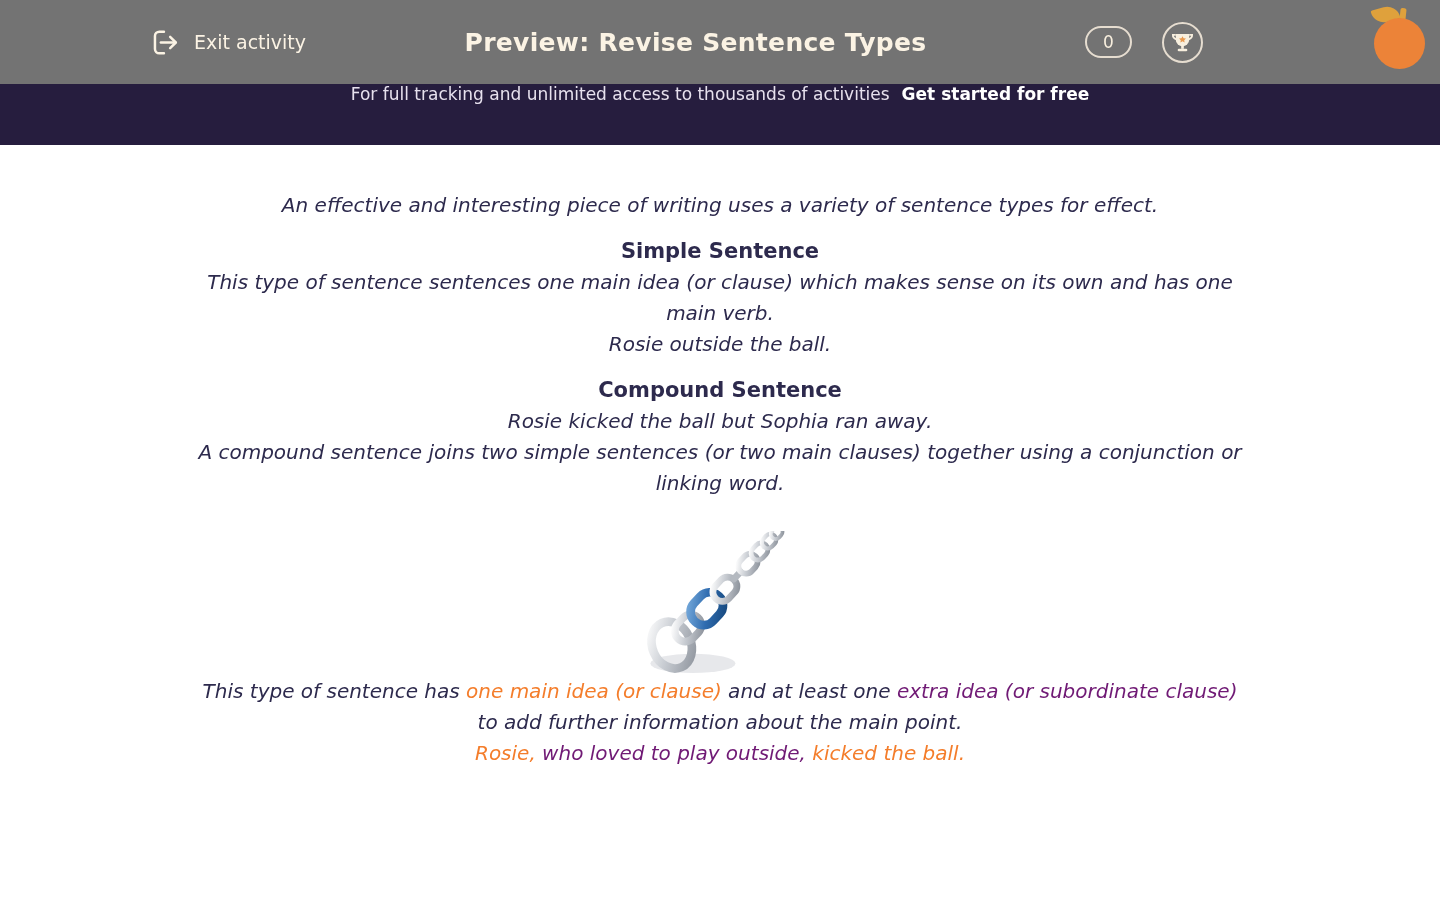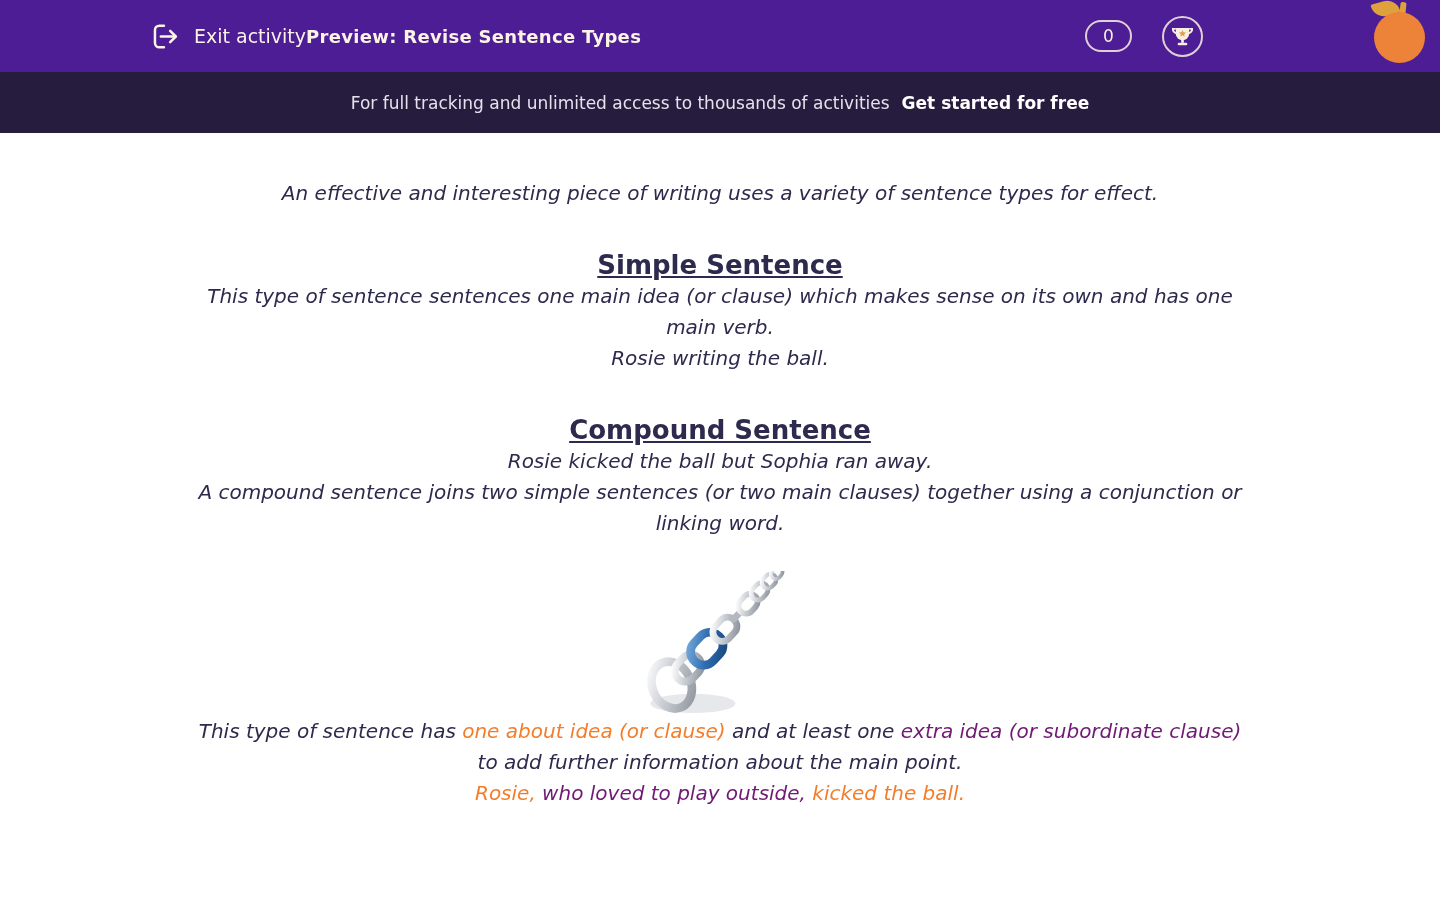--- a/index.html
+++ b/index.html
@@ -5,30 +5,30 @@
   * { box-sizing: border-box; }
   html, body { margin: 0; padding: 0; }
   body {
     width: 1440px; height: 900px; overflow: hidden;
     background: #ffffff;
     font-family: "DejaVu Sans", "Liberation Sans", sans-serif;
   }
 
   
   .app-header {
-    height: 72px; background: #4c1d95;
+    height: 84px; background: #737373;
     display: flex; align-items: center;
   }
   .exit-btn {
     margin-left: 150px; display: flex; align-items: center; gap: 13px;
     color: #FBF3E4; font-size: 19px; cursor: pointer; white-space: nowrap;
   }
   .header-title {
-    flex: 1; 
-    color: #FBF3E4; font-size: 18px; font-weight: 700;
+    flex: 1; text-align: center;
+    color: #FBF3E4; font-size: 25px; font-weight: 700;
     letter-spacing: 0.3px;
   }
   .header-right { display: flex; align-items: center; }
   .score-pill {
     width: 47px; height: 32px; border: 2px solid rgba(250,240,224,0.85);
     border-radius: 16px; display: flex; align-items: center; justify-content: center;
     color: #F8EFDE; font-size: 17px;
   }
   .trophy-btn {
     margin-left: 30px;
@@ -50,36 +50,36 @@
   }
   .logo-stem {
     position: absolute; top: 2px; left: 29px;
     width: 6px; height: 13px; background: #DFA13C;
     border-radius: 2px; transform: rotate(6deg);
   }
 
   
   .promo-banner {
     height: 61px; background: #261D3E;
-    display: flex; align-items: center; justify-content: center;
+    display: flex; justify-content: center;
     font-size: 17px; color: #E7E1EE;
   }
   .promo-banner .cta { font-weight: 700; color: #FFFFFF; margin-left: 12px; cursor: pointer; }
 
   
   .content {
     padding-top: 45px;
     color: #2D2A4D;
     font-size: 20px; line-height: 31px;
     text-align: center;
   }
   .content p { margin: 0; white-space: pre-line; font-style: italic; }
   .section-heading {
-    margin: 41px 0 0; font-size: 26px; line-height: 31px; font-weight: 700;
-    color: #2D2A4D; white-space: pre-line; text-decoration: underline;
+    margin: 15px 0 0; font-size: 21px; line-height: 31px; font-weight: 700;
+    color: #2D2A4D; white-space: pre-line;
   }
   .accent-orange { color: #F47D2B; }
   .accent-green  { color: #701a75; }
 
   .image-wrap {
     margin-top: 32px; height: 145px;
     display: flex; justify-content: center; align-items: center;
   }
   .heading-after-image { margin-top: 34px; }
 </style>
@@ -129,21 +129,21 @@
   <span class="cta">Get started for free</span>
 </div>
 
 <main class="content">
 
   <p>An effective and interesting piece of writing uses a variety of sentence types for effect.</p>
 
   <h3 class="section-heading">Simple Sentence</h3>
   <p>This type of sentence sentences one main idea (or clause) which makes sense on its own and has one
 main verb.</p>
-  <p>Rosie writing the ball.</p>
+  <p>Rosie outside the ball.</p>
 
   <h3 class="section-heading">Compound Sentence</h3>
   <p>Rosie kicked the ball but Sophia ran away.</p>
   <p>A compound sentence joins two simple sentences (or two main clauses) together using a conjunction or
 linking word.</p>
 
   <div class="image-wrap">
     <svg width="160" height="145" viewBox="0 0 160 150">
       <defs>
         <linearGradient id="silv" x1="0" y1="0" x2="1" y2="1">
@@ -165,17 +165,17 @@
         <rect x="55" y="-9" width="27" height="19" rx="9" fill="none" stroke="url(#silv)" stroke-width="7"></rect>
         <rect x="79" y="-3.5" width="17" height="7" rx="3.5" fill="#b4b9c0"></rect>
         <rect x="93" y="-8" width="22" height="16" rx="8" fill="none" stroke="url(#silv)" stroke-width="6"></rect>
         <rect x="112" y="-7" width="19" height="14" rx="7" fill="none" stroke="url(#silv)" stroke-width="5"></rect>
         <rect x="128" y="-6" width="16" height="12" rx="6" fill="none" stroke="url(#silv)" stroke-width="4.5"></rect>
         <rect x="141" y="-5" width="13" height="10" rx="5" fill="none" stroke="url(#silv)" stroke-width="4"></rect>
       </g>
     </svg>
   </div>
 
-  <p><span>This type of sentence has </span><span class="accent-orange">one about idea (or clause)</span><span> and at least one </span><span class="accent-green">extra idea (or subordinate clause)</span><span>
+  <p><span>This type of sentence has </span><span class="accent-orange">one main idea (or clause)</span><span> and at least one </span><span class="accent-green">extra idea (or subordinate clause)</span><span>
 to add further information about the main point.</span></p>
   <p><span class="accent-orange">Rosie,</span><span class="accent-green"> who loved to play outside,</span><span class="accent-orange"> kicked the ball.</span></p>
 
 </main>
 
 </body></html>

